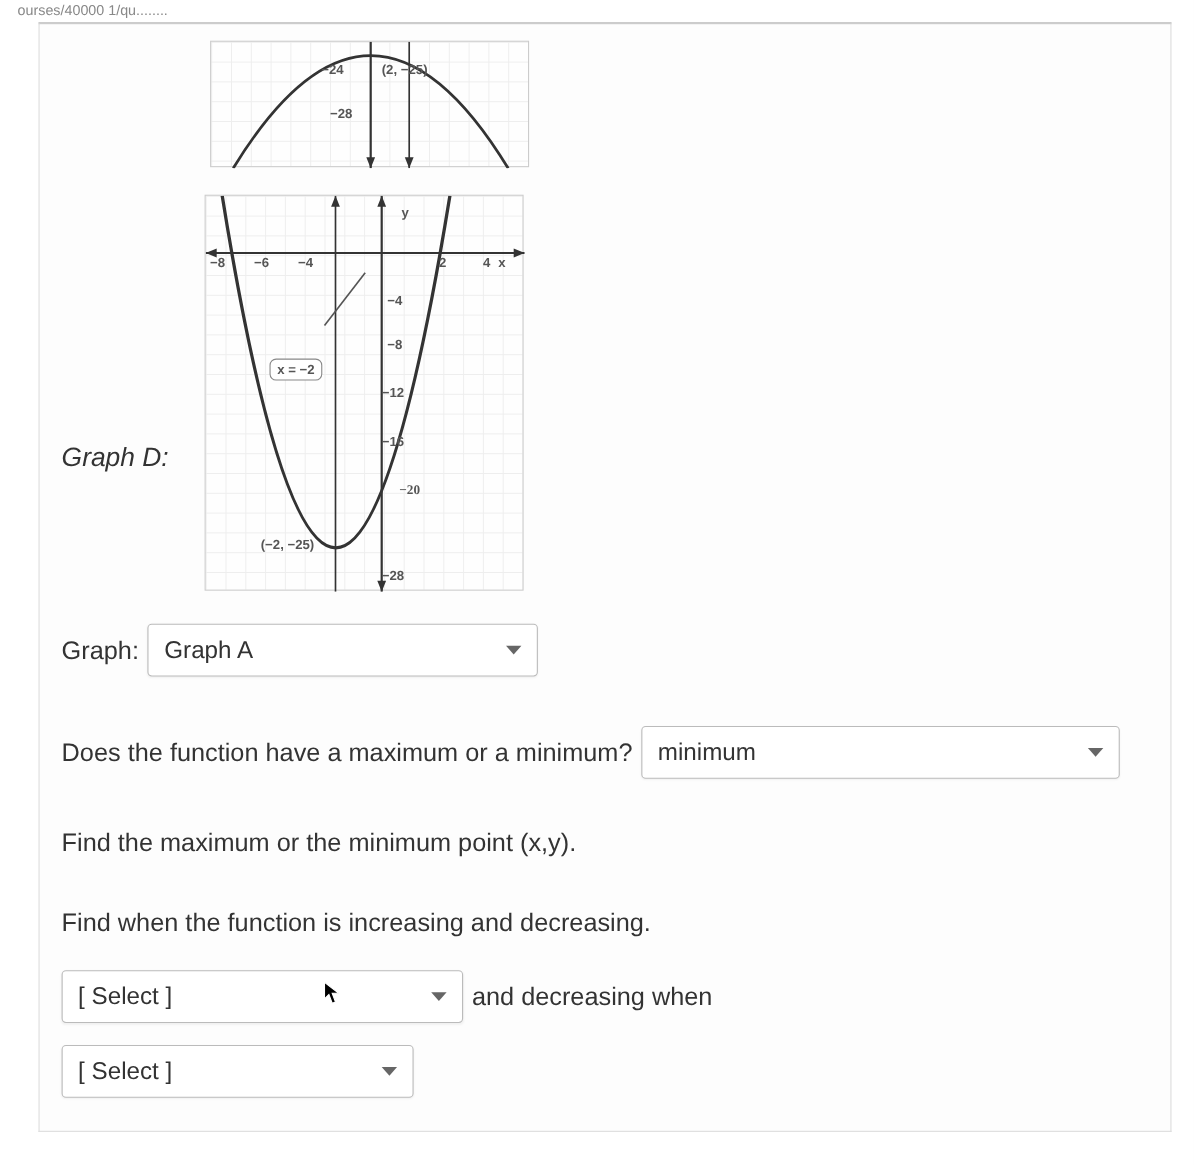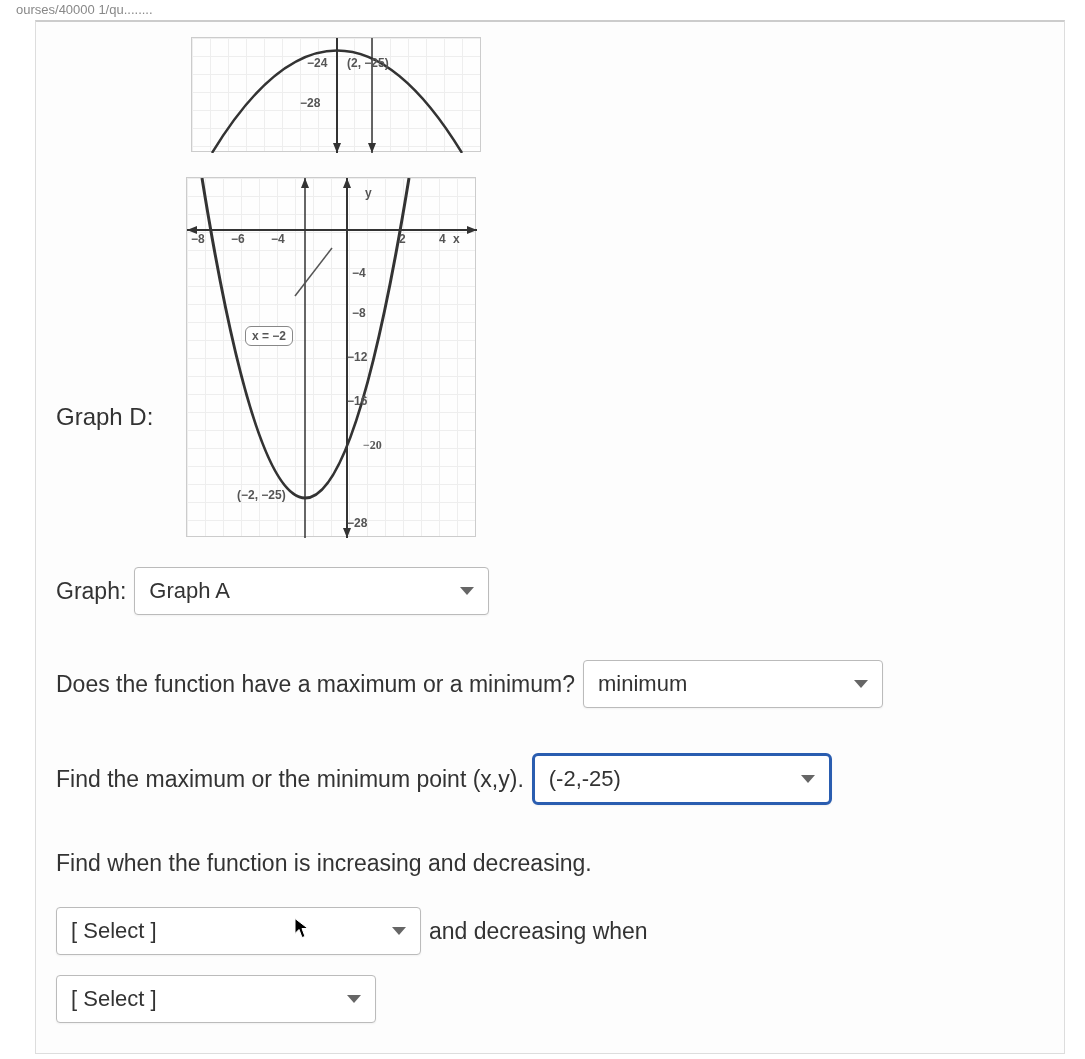--- a/index.html
+++ b/index.html
@@ -60,20 +60,21 @@
       display: flex;
       align-items: center;
       margin-top: 25px;
     }
     .graph-d-label {
       font-size: 24px;
       color: #333;
       width: 130px;
       white-space: nowrap;
       margin-top: 120px;
+      font-style: italic;
     }
     .graph-d {
       width: 290px;
       height: 360px;
       border: 1px solid #ccc;
       background: #fefefe;
       position: relative;
       background-image: 
         linear-gradient(to right, #eee 1px, transparent 1px),
         linear-gradient(to bottom, #eee 1px, transparent 1px);
@@ -139,21 +140,21 @@
       border-left: 7px solid transparent;
       border-right: 7px solid transparent;
       border-top: 8px solid #666;
       left: 0;
       top: 0;
     }
     .select-box.wide {
       width: 355px;
     }
     .select-box.wider {
-      width: 300px;
+      width: 435px;
     }
     .select-box.highlight {
       border: 3px solid #2a5db0;
       border-radius: 6px;
     }
     .cursor-icon {
       position: absolute;
       right: 110px;
       top: 50%;
       transform: translateY(-50%);
@@ -174,21 +175,21 @@
 
   <div class="graph-top">
     <svg width="290" height="115">
       <line x1="145" y1="0" x2="145" y2="115" stroke="#333" stroke-width="2"></line>
       <polygon points="145,115 141,105 149,105" fill="#333"></polygon>
       <path d="M 20 115 Q 145 -90 270 115" stroke="#333" stroke-width="2.5" fill="none"></path>
       <line x1="180" y1="0" x2="180" y2="115" stroke="#333" stroke-width="1.5"></line>
       <polygon points="180,115 176,105 184,105" fill="#333"></polygon>
       <line x1="180" y1="28" x2="180" y2="28" stroke="#333"></line>
     </svg>
-    <div class="gt-label" style="left:115px; top:18px;">−24</div>
+    <div class="gt-label" style="left:100px; top:18px;">−24</div>
     <div class="gt-label" style="left:108px; top:58px;">−28</div>
     <div class="gt-label" style="left:155px; top:18px;">(2, −25)</div>
   </div>
 
   <div class="graph-d-row">
     <div class="graph-d-label">Graph D:</div>
     <div class="graph-d">
       <svg width="290" height="360">
 
         <line x1="0" y1="52" x2="290" y2="52" stroke="#333" stroke-width="2"></line>
@@ -246,24 +247,20 @@
   <div class="question-row">
     <span class="plain-text">Does the function have a maximum or a minimum?</span>
     <div class="select-box wider">
       <span>minimum</span>
       <span class="chev"></span>
     </div>
   </div>
 
   <div class="question-row">
     <span class="plain-text">Find the maximum or the minimum point (x,y).</span>
-    <div class="select-box wider highlight">
-      <span>(-2,-25)</span>
-      <span class="chev"></span>
-    </div>
   </div>
 
   <div class="question-row">
     <span class="plain-text">Find when the function is increasing and decreasing.</span>
   </div>
 
   <div class="question-row" style="margin-top:30px;">
     <div class="select-box" style="width:365px; position:relative;">
       <span>[ Select ]</span>
       <span class="cursor-icon">

